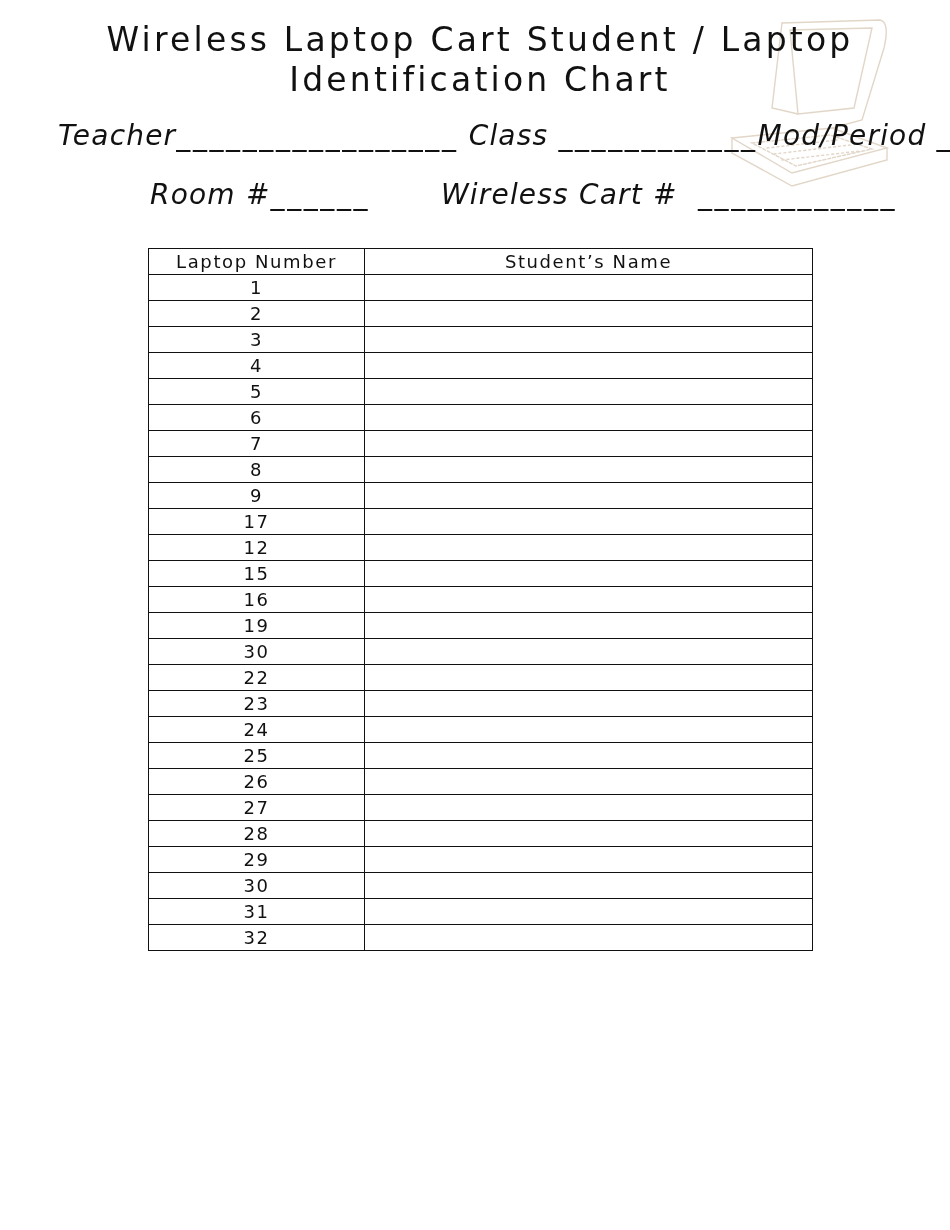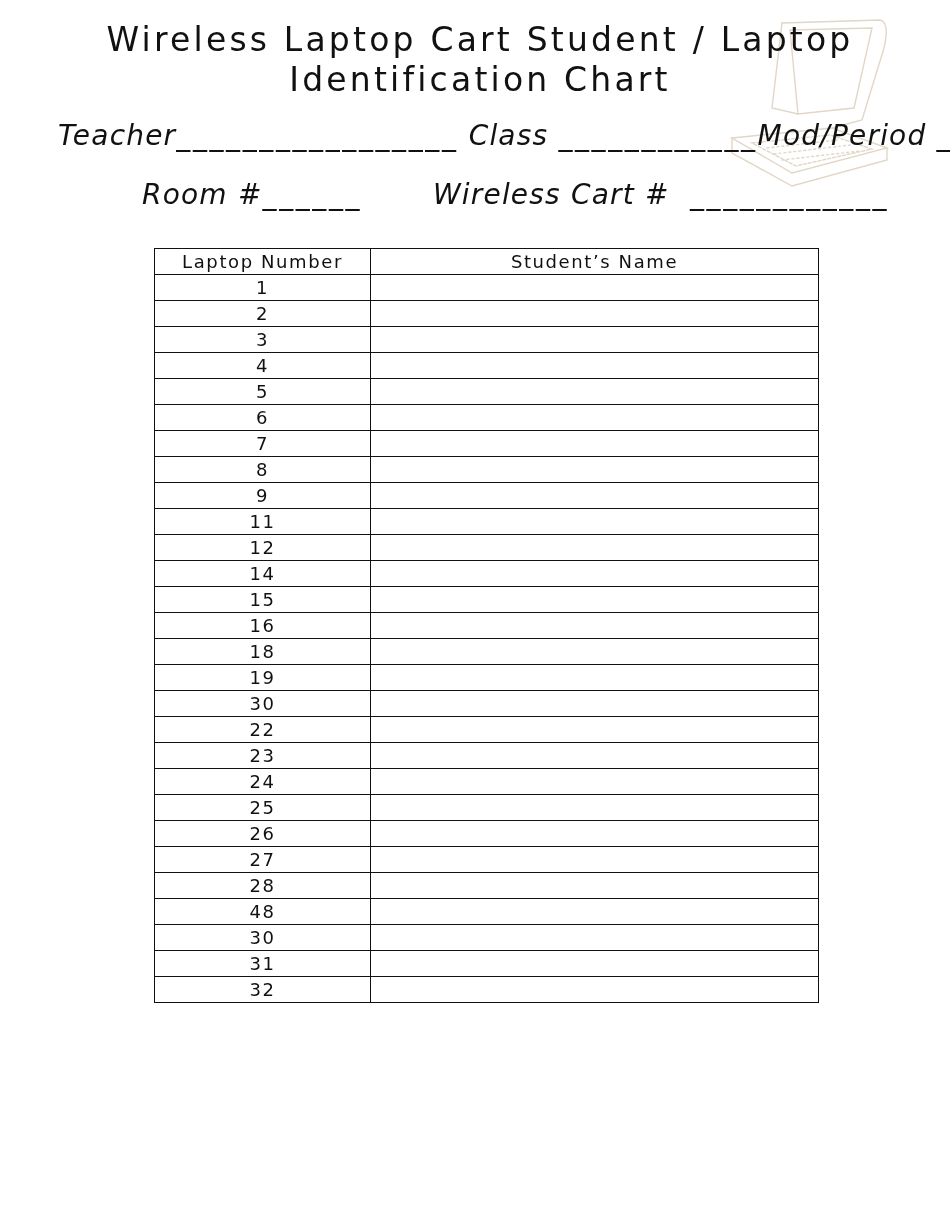--- a/index.html
+++ b/index.html
@@ -13,25 +13,25 @@
   }
   .title {
     position: absolute; left: 0; top: 20px; width: 960px; text-align: center;
     font-size: 33px; line-height: 40px; letter-spacing: 3.2px; font-weight: normal;
     margin: 0;
   }
   .fields-row {
     position: absolute; font-size: 28px; letter-spacing: 1.2px; white-space: pre; font-style: italic;
   }
   .row1 { left: 58px; top: 119px; }
-  .row2 { left: 142px; top: 178px; }
+  .row2 { left: 150px; top: 178px; }
   .field { display: inline; }
   .blank { letter-spacing: 2.6px; }
   table.chart {
-    position: absolute; left: 154px; top: 248px; width: 664px;
+    position: absolute; left: 148px; top: 248px; width: 664px;
     border-collapse: collapse; table-layout: fixed; padding-left: 35px;
   }
   table.chart th, table.chart td {
     border: 1.5px solid #111; padding: 0; height: 25px;
     font-size: 18px; letter-spacing: 1.6px; font-weight: normal; text-align: center;
     line-height: 24px;
   }
   table.chart col.c1 { width: 216px; }
   table.chart col.c2 { width: 448px; }
 </style>
@@ -101,41 +101,33 @@
       </tr>
       <tr>
         <td>8</td>
         <td></td>
       </tr>
       <tr>
         <td>9</td>
         <td></td>
       </tr>
       <tr>
-        <td>11</td>
+        <td>17</td>
         <td></td>
       </tr>
       <tr>
         <td>12</td>
-        <td></td>
-      </tr>
-      <tr>
-        <td>14</td>
         <td></td>
       </tr>
       <tr>
         <td>15</td>
         <td></td>
       </tr>
       <tr>
         <td>16</td>
-        <td></td>
-      </tr>
-      <tr>
-        <td>18</td>
         <td></td>
       </tr>
       <tr>
         <td>19</td>
         <td></td>
       </tr>
       <tr>
         <td>30</td>
         <td></td>
       </tr>
@@ -161,21 +153,21 @@
       </tr>
       <tr>
         <td>27</td>
         <td></td>
       </tr>
       <tr>
         <td>28</td>
         <td></td>
       </tr>
       <tr>
-        <td>48</td>
+        <td>29</td>
         <td></td>
       </tr>
       <tr>
         <td>30</td>
         <td></td>
       </tr>
       <tr>
         <td>31</td>
         <td></td>
       </tr>

